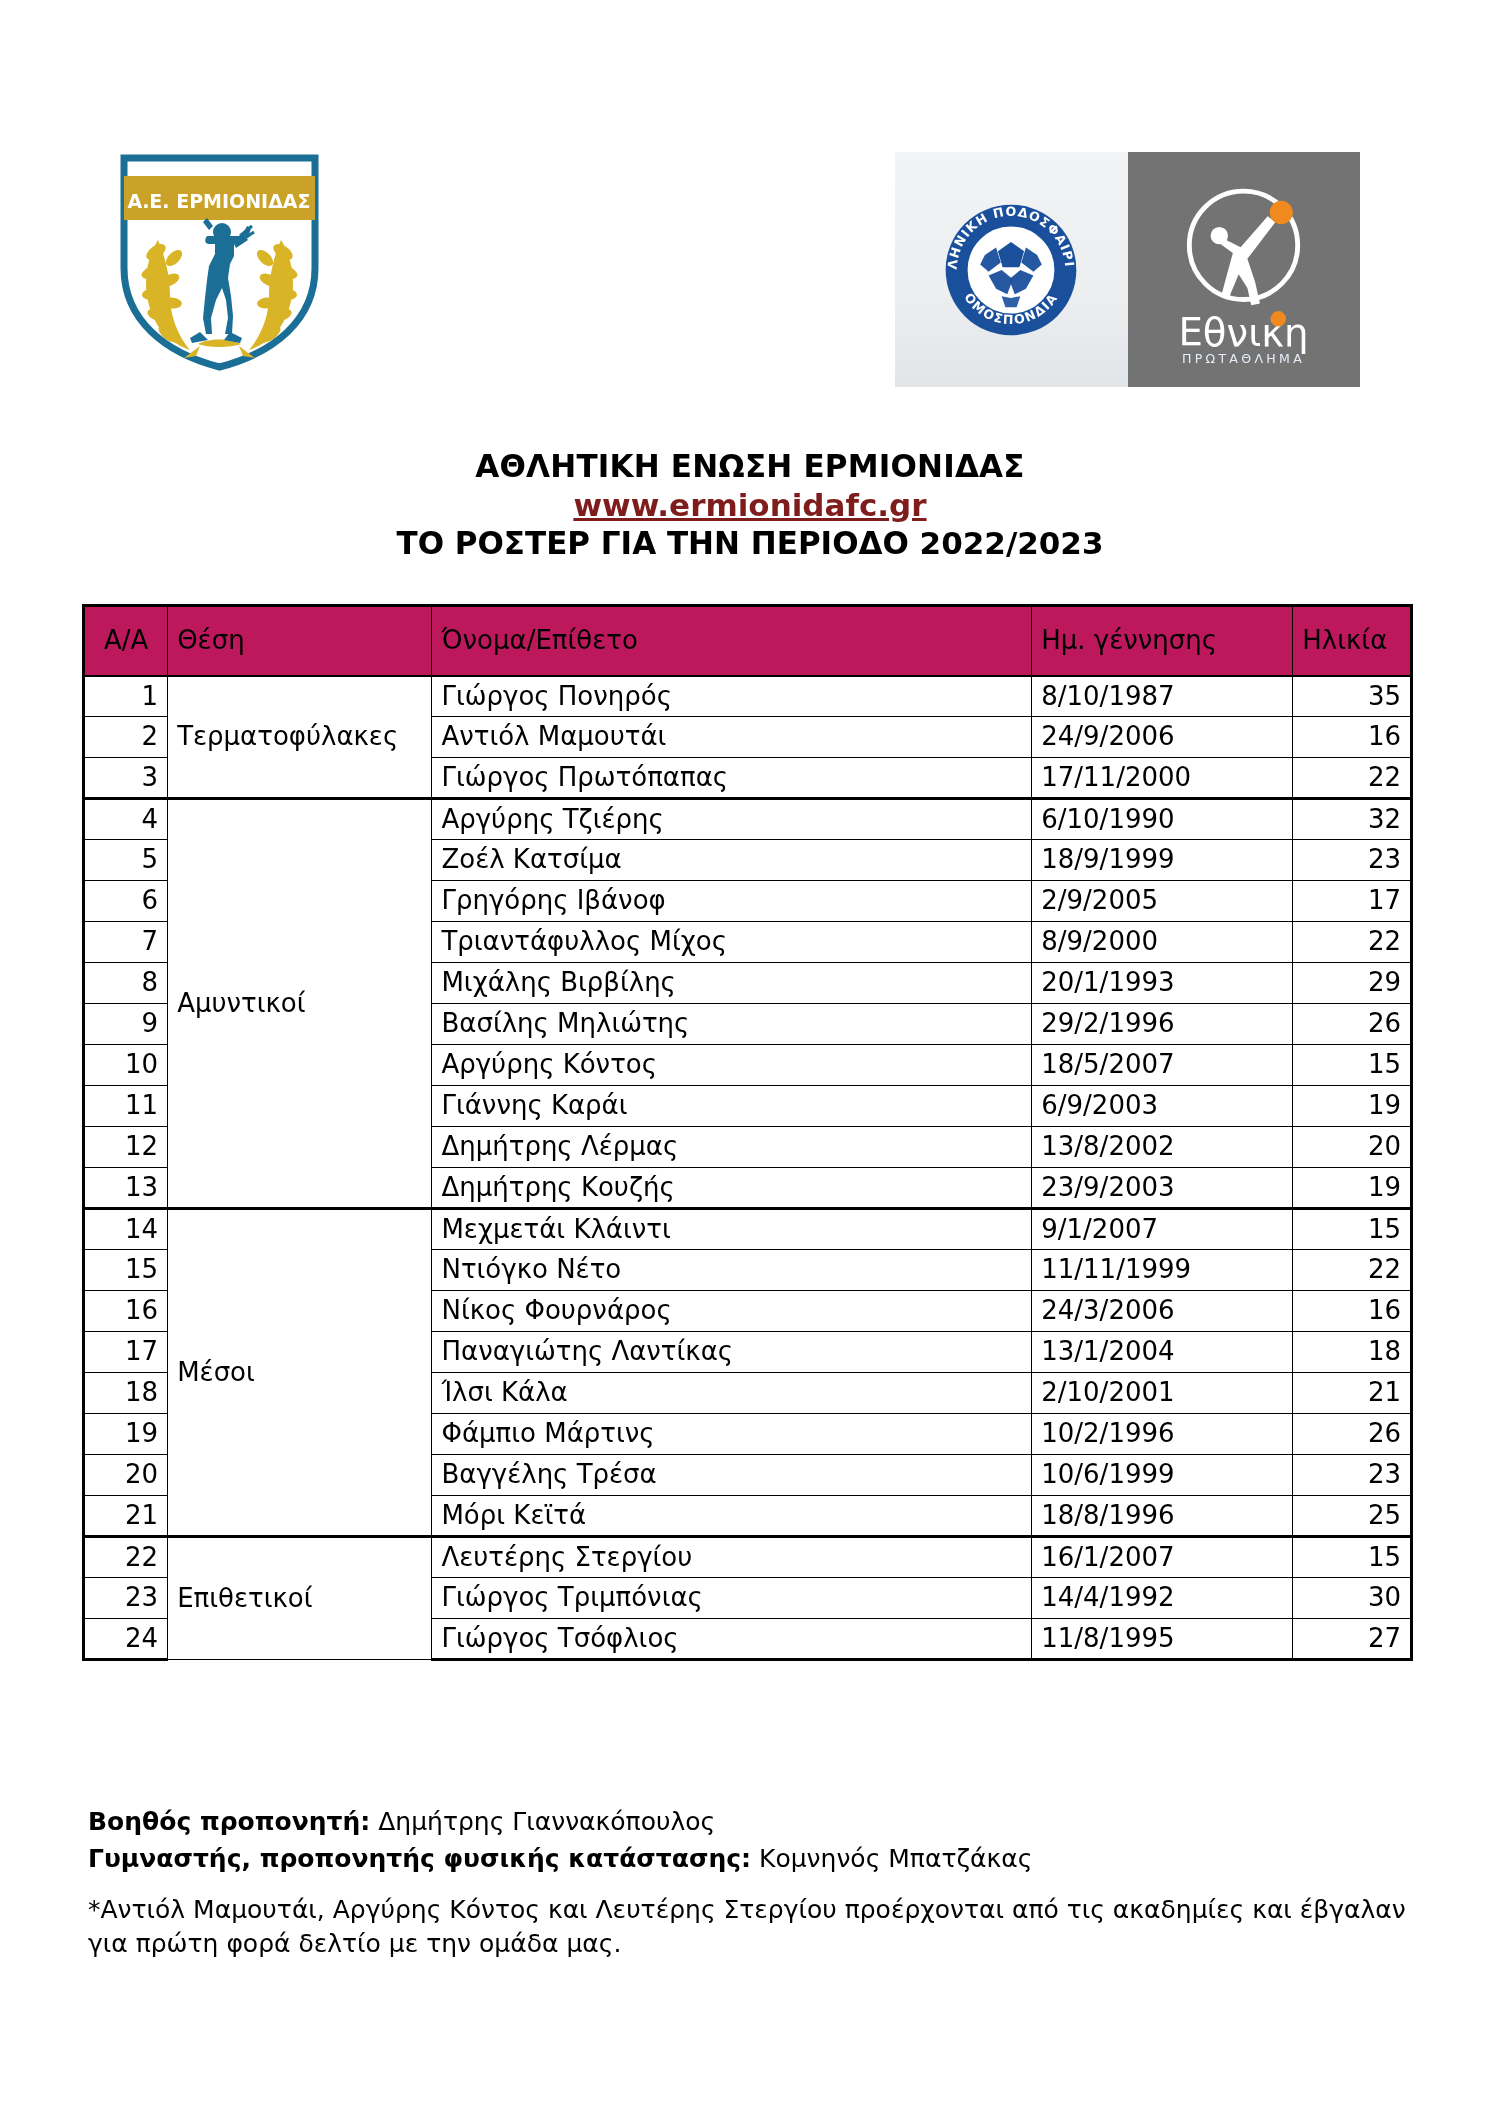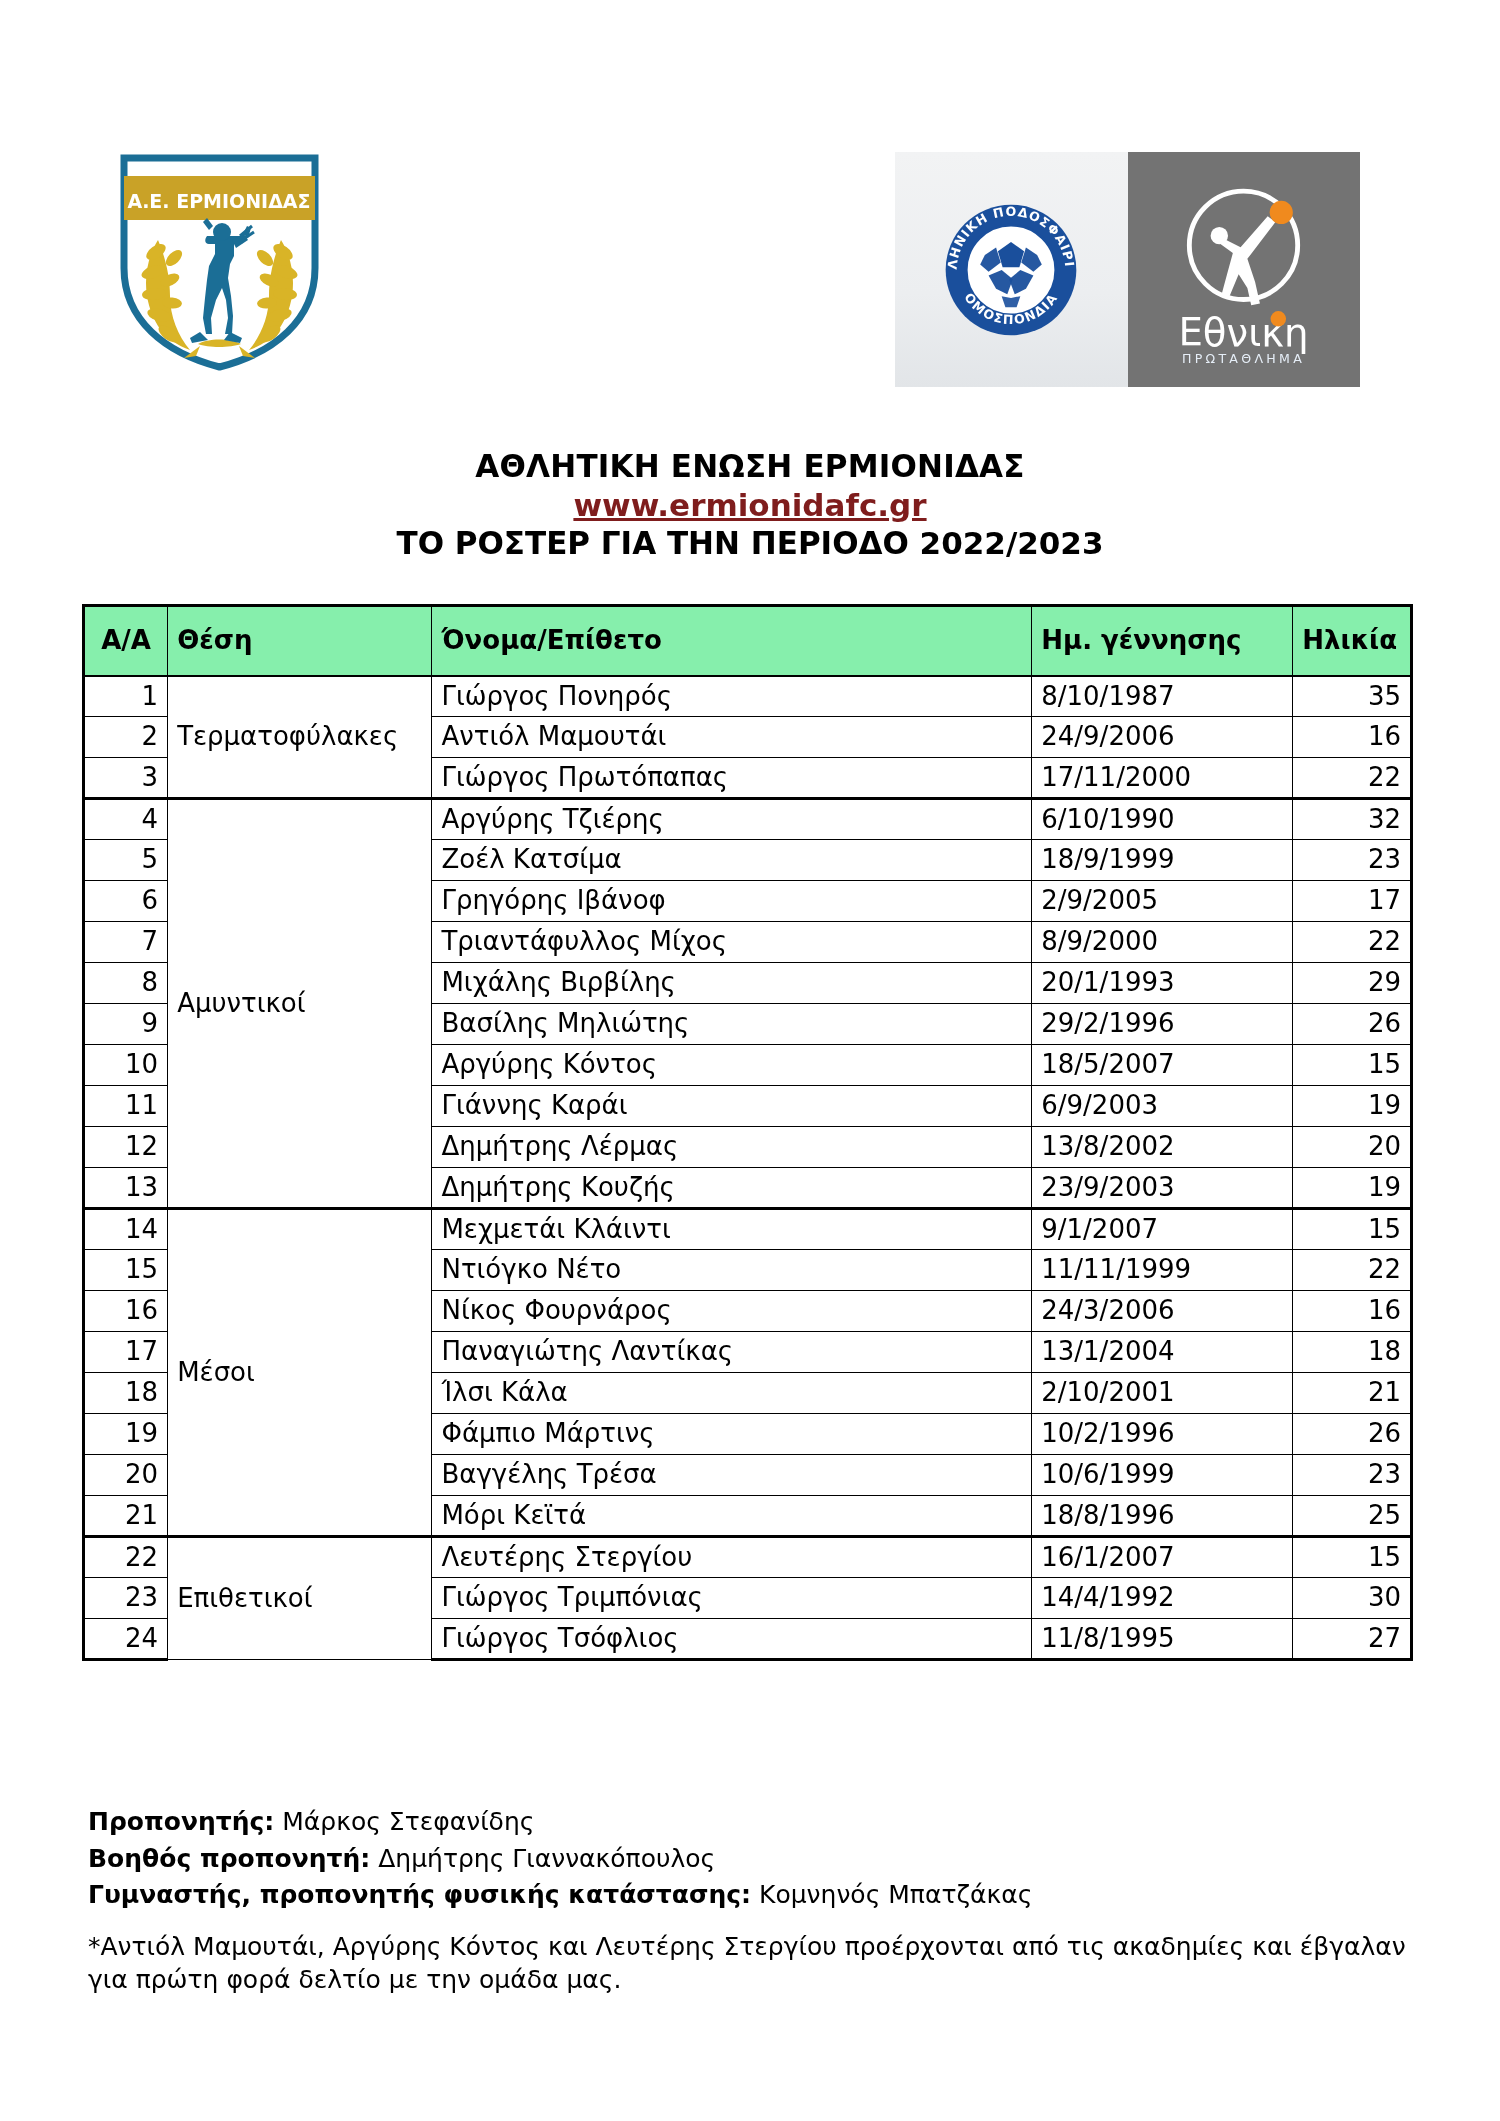--- a/index.html
+++ b/index.html
@@ -107,22 +107,22 @@
   table.roster td {
     border: 1px solid #000000;
     padding: 2px 9px;
     vertical-align: middle;
     line-height: 1.12;
     height: 41px;
     box-sizing: border-box;
     font-weight: normal;
   }
   table.roster thead th {
-    background: #86efac;
-    font-weight: bold;
+    background: #be185d;
+    font-weight: normal;
     text-align: left;
     height: 70px;
     vertical-align: middle;
     font-size: 26px;
   }
   table.roster thead th.c-aa { text-align: center; }
 
   
   col.c-aa    { width: 78px; }
   col.c-pos   { width: 245px; }
@@ -437,24 +437,20 @@
             <td class="cell-name">Γιώργος Τσόφλιος</td>
             <td class="cell-dob">11/8/1995</td>
             <td class="cell-age">27</td>
           </tr>
         </tbody>
     </table>
   </div>
 
   <div class="notes">
     <div class="line">
-      <b>Προπονητής:</b>
-      <span>Μάρκος Στεφανίδης</span>
-    </div>
-    <div class="line">
       <b>Βοηθός προπονητή:</b>
       <span>Δημήτρης Γιαννακόπουλος</span>
     </div>
     <div class="line">
       <b>Γυμναστής, προπονητής φυσικής κατάστασης:</b>
       <span>Κομνηνός Μπατζάκας</span>
     </div>
     <div class="line note-star">*Αντιόλ Μαμουτάι, Αργύρης Κόντος και Λευτέρης Στεργίου προέρχονται από τις ακαδημίες και έβγαλαν για πρώτη φορά δελτίο με την ομάδα μας.</div>
   </div>
 

